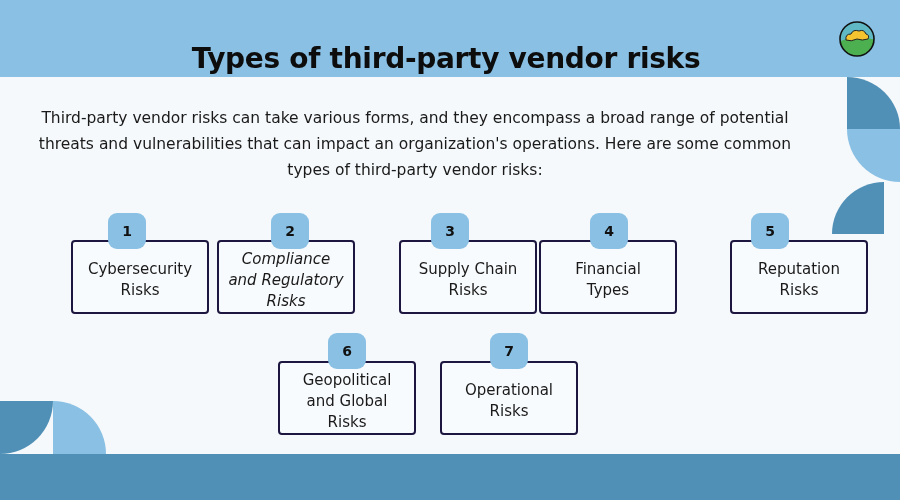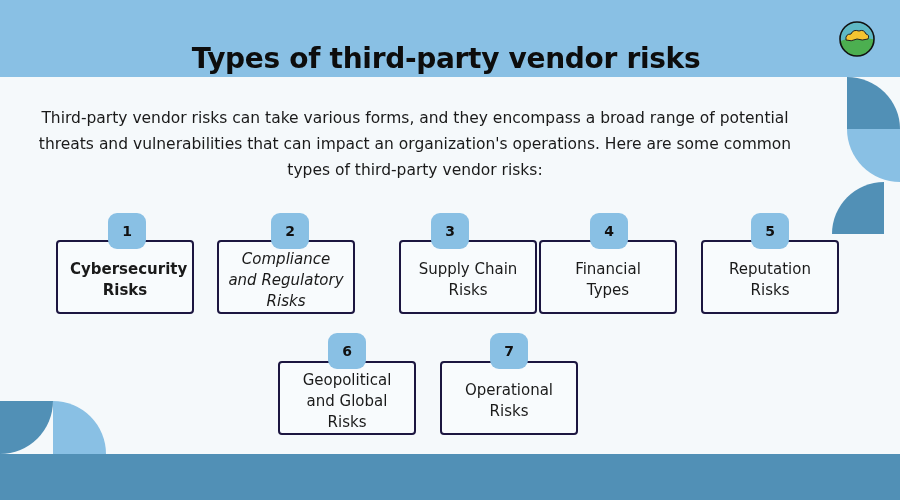--- a/index.html
+++ b/index.html
@@ -35,41 +35,41 @@
 
 <div class="intro">Third-party vendor risks can take various forms, and they encompass a broad range of potential threats and vulnerabilities that can impact an organization's operations. Here are some common types of third-party vendor risks:</div>
 
 <div class="shape" style="left:847px;top:77px;width:53px;height:52px;background:#5190b6;border-top-right-radius:53px 52px;"></div>
 <div class="shape" style="left:847px;top:129px;width:53px;height:53px;background:#89c0e4;border-bottom-left-radius:53px 53px;"></div>
 <div class="shape" style="left:832px;top:182px;width:52px;height:52px;background:#5190b6;border-top-left-radius:52px 52px;"></div>
 
 <div class="shape" style="left:0px;top:401px;width:53px;height:53px;background:#5190b6;border-bottom-right-radius:53px 53px;"></div>
 <div class="shape" style="left:53px;top:401px;width:53px;height:53px;background:#89c0e4;border-top-right-radius:53px 53px;"></div>
 
-<div class="card" style="left:56px;top:240px;font-weight:bold;">
+<div class="card" style="left:71px;top:240px;">
     <span style="width:110px;">Cybersecurity Risks</span>
   </div>
 <div class="badge" style="left:108px;top:213px;">1</div>
 
 <div class="card" style="left:217px;top:240px;">
     <span style="width:120px;font-style:italic;">Compliance and Regulatory Risks</span>
   </div>
 <div class="badge" style="left:271px;top:213px;">2</div>
 
 <div class="card" style="left:378px;top:240px;margin-left:21px;">
     <span style="width:120px;">Supply Chain Risks</span>
   </div>
 <div class="badge" style="left:431px;top:213px;">3</div>
 
 <div class="card" style="left:539px;top:240px;">
     <span style="width:90px;">Financial Types</span>
   </div>
 <div class="badge" style="left:590px;top:213px;">4</div>
 
-<div class="card" style="left:701px;top:240px;">
+<div class="card" style="left:730px;top:240px;">
     <span style="width:100px;">Reputation Risks</span>
   </div>
 <div class="badge" style="left:751px;top:213px;">5</div>
 
 <div class="card" style="left:278px;top:361px;">
     <span style="width:110px;">Geopolitical and Global Risks</span>
   </div>
 <div class="badge" style="left:328px;top:333px;">6</div>
 
 <div class="card" style="left:440px;top:361px;">

